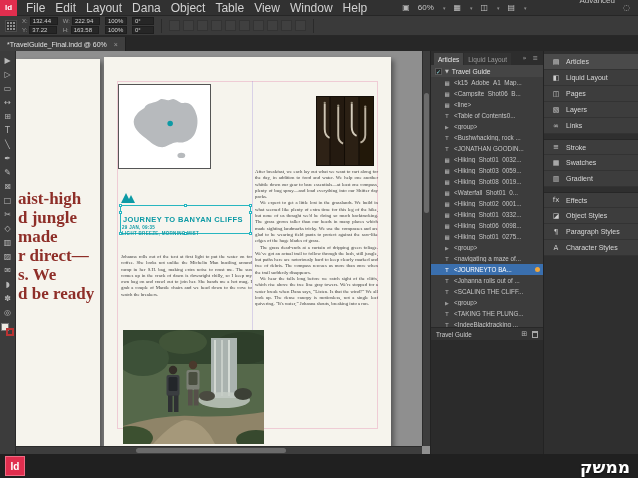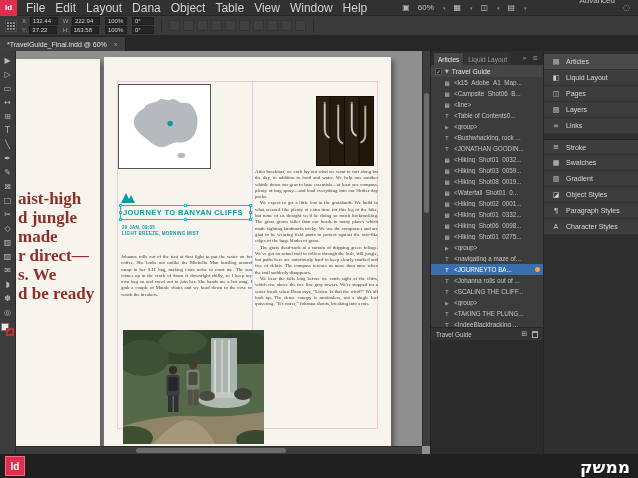--- a/index.html
+++ b/index.html
@@ -58,21 +58,21 @@
 
   .mguides{position:absolute;left:13px;right:13px;top:24px;bottom:18px;border:1px solid rgba(226,130,170,.35);pointer-events:none;}
   .colguide{position:absolute;left:148px;top:24px;bottom:18px;width:1px;background:rgba(150,130,220,.3);pointer-events:none;}
 
   .map-frame{position:absolute;left:14px;top:27px;width:93px;height:85px;background:#fff;border:1px solid #555;display:flex;align-items:center;justify-content:center;}
   .map-frame svg{width:86px;height:76px;display:block;}
   .dark-photo{position:absolute;left:212px;top:39px;width:58px;height:70px;border:1px solid #15100a;overflow:hidden;}
   .dark-photo svg{width:100%;height:100%;display:block;}
   .brandmark{position:absolute;left:17px;top:135px;width:14px;height:11px;}
 
-  .heading-frame{position:absolute;left:16px;top:148px;width:131px;height:15px;border:1px solid #27b6c0;display:flex;align-items:center;padding-left:2px;background:rgba(255,255,255,.15);}
+  .heading-frame{position:absolute;left:16px;top:148px;width:131px;height:29px;border:1px solid #27b6c0;display:flex;align-items:center;padding-left:2px;background:rgba(255,255,255,.15);}
   .heading{font-size:7.5px;font-weight:bold;letter-spacing:.4px;color:var(--accent-teal,#0d9aa5);white-space:nowrap;}
   .hnd{position:absolute;width:3px;height:3px;background:#fff;border:1px solid #27b6c0;}
   .hnd.nw{left:-2px;top:-2px;} .hnd.n{left:63px;top:-2px;} .hnd.ne{right:-2px;top:-2px;}
   .hnd.w{left:-2px;top:5px;}  .hnd.e{right:-2px;top:5px;}
   .hnd.sw{left:-2px;bottom:-2px;} .hnd.s{left:63px;bottom:-2px;} .hnd.se{right:-2px;bottom:-2px;}
 
   .meta{position:absolute;left:18px;top:168px;font-size:4.5px;line-height:6px;color:var(--accent-teal,#0d9aa5);font-weight:bold;letter-spacing:.3px;}
 
   .col-left{position:absolute;left:17px;top:197px;width:131px;font-family:"Liberation Serif",serif;font-size:4.8px;line-height:6.3px;color:#3b3b3b;text-align:justify;}
   .col-right{position:absolute;left:151px;top:112px;width:123px;font-family:"Liberation Serif",serif;font-size:4.8px;line-height:6.3px;color:#3b3b3b;text-align:justify;}
@@ -604,20 +604,24 @@
             <span class="dock-label">Stroke</span>
           </div>
           <div class="dock-item">
             <span class="dock-icon" data-icon-slot="">▦</span>
             <span class="dock-label">Swatches</span>
           </div>
           <div class="dock-item">
             <span class="dock-icon" data-icon-slot="">▥</span>
             <span class="dock-label">Gradient</span>
           </div>
+          <div class="dock-item gap">
+            <span class="dock-icon" data-icon-slot="">fx</span>
+            <span class="dock-label">Effects</span>
+          </div>
           <div class="dock-item">
             <span class="dock-icon" data-icon-slot="">◪</span>
             <span class="dock-label">Object Styles</span>
           </div>
           <div class="dock-item">
             <span class="dock-icon" data-icon-slot="">¶</span>
             <span class="dock-label">Paragraph Styles</span>
           </div>
           <div class="dock-item">
             <span class="dock-icon" data-icon-slot="">A</span>

